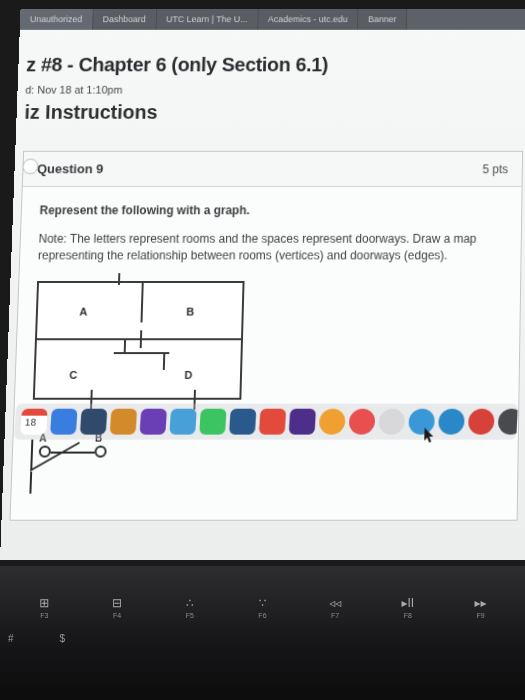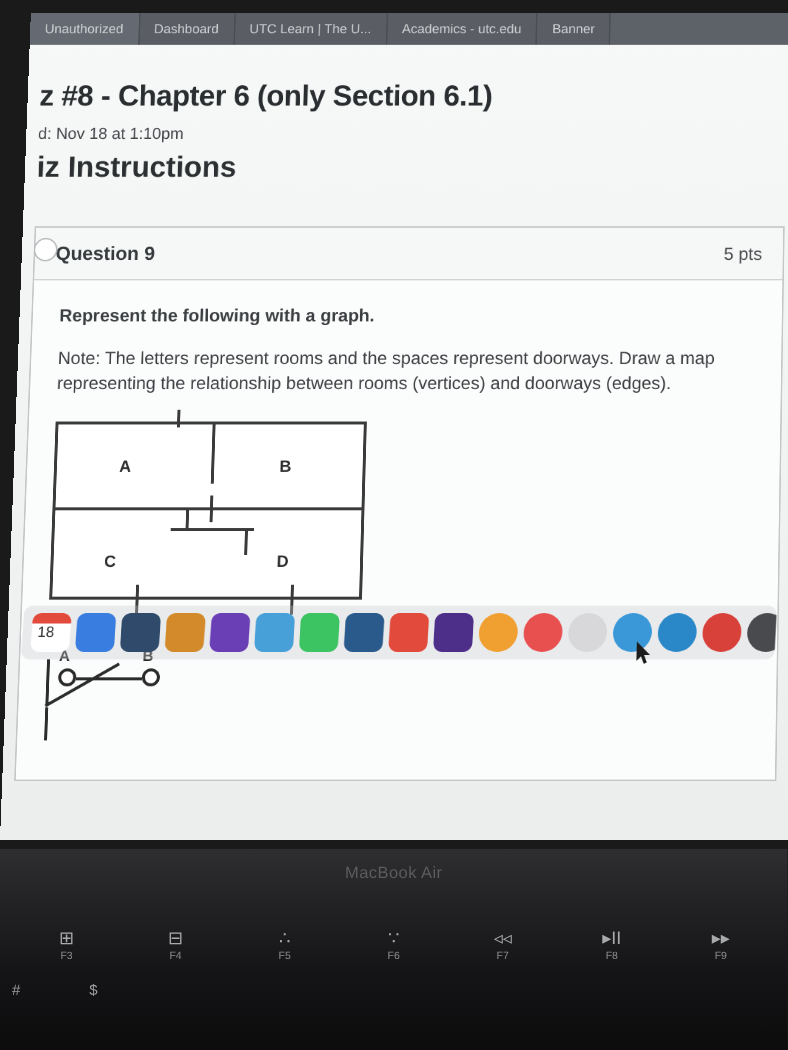--- a/index.html
+++ b/index.html
@@ -293,21 +293,20 @@
     <div class="d-icon" style="background:#484a4d;border-radius:50%"></div>
 
   </div>
 
   <svg class="cursor" viewBox="0 0 12 16">
       <path d="M0 0 L0 13 L3 10 L5 15 L7 14 L5 9 L9 9 Z" fill="#1c1c1c"></path>
     </svg>
 </div>
 
 <div class="bezel">
-  <div class="mba">MacBook Air</div>
   <div class="fkeys">
     <div class="fk"><span class="ic">⊞</span><span>F3</span></div>
     <div class="fk"><span class="ic">⊟</span><span>F4</span></div>
     <div class="fk"><span class="ic">∴</span><span>F5</span></div>
     <div class="fk"><span class="ic">∵</span><span>F6</span></div>
     <div class="fk"><span class="ic">◃◃</span><span>F7</span></div>
     <div class="fk"><span class="ic">▸II</span><span>F8</span></div>
     <div class="fk"><span class="ic">▸▸</span><span>F9</span></div>
   </div>
   <div class="secrow">

